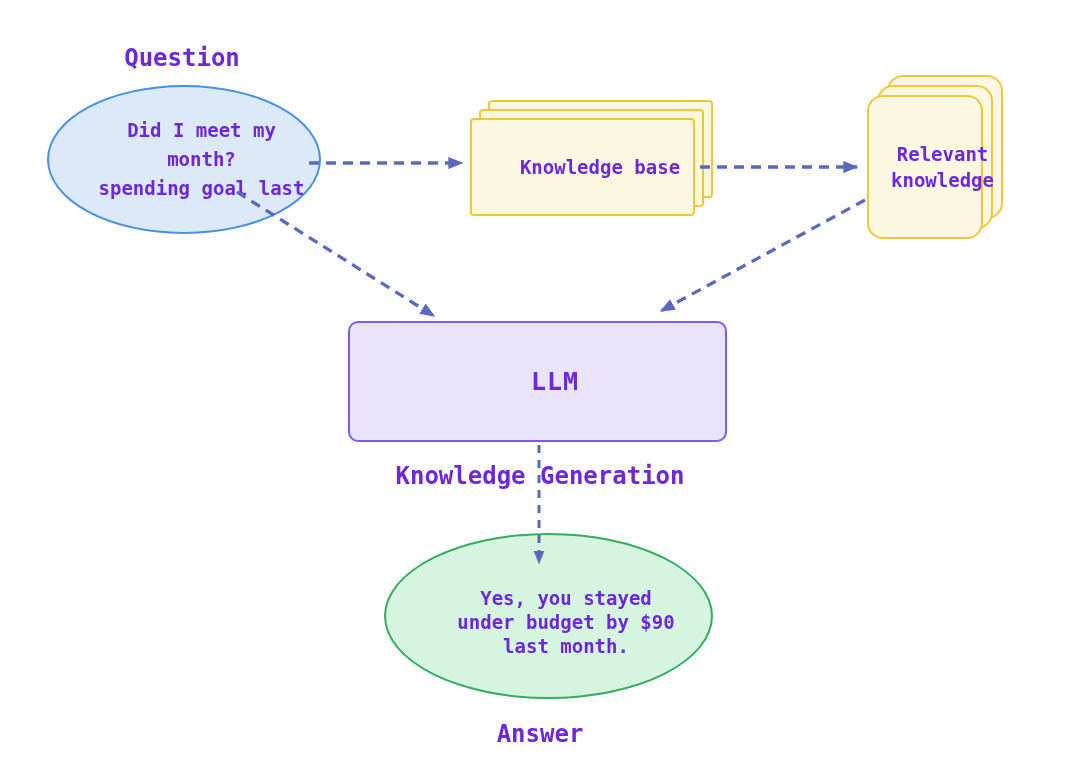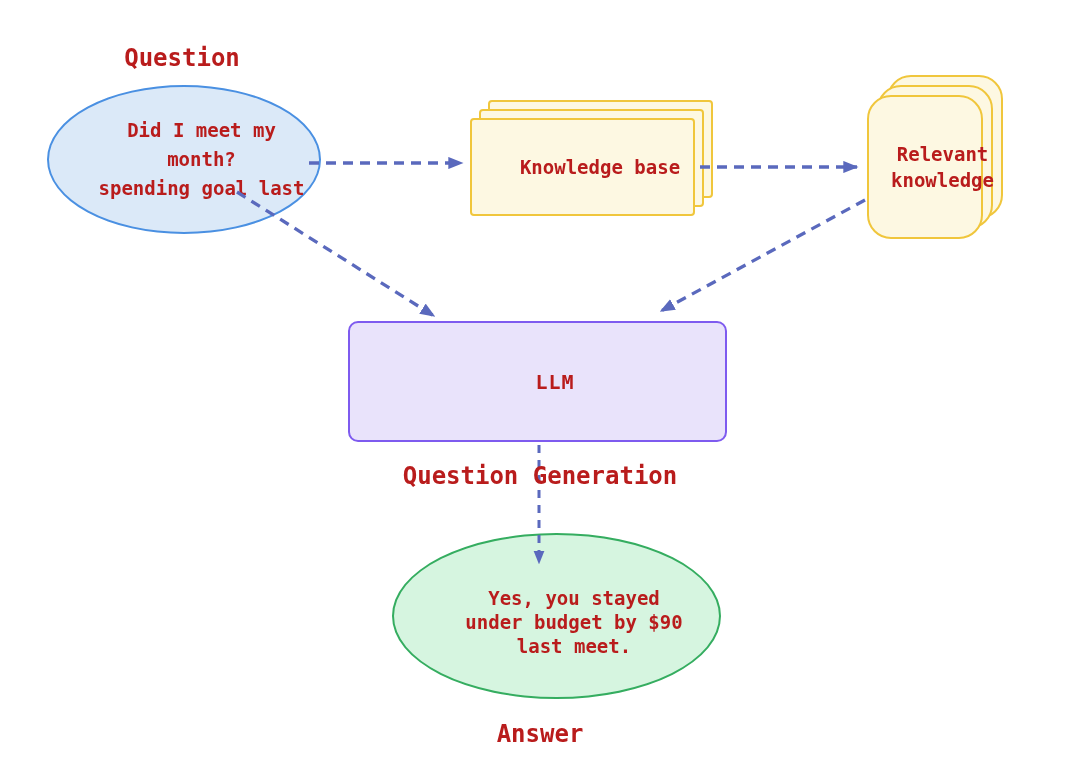--- a/index.html
+++ b/index.html
@@ -41,76 +41,76 @@
   }
   .node-text {
     font-size: 19px;
     font-weight: bold;
     text-align: center;
     z-index: 3;
     margin-left: 35px;
   }
   .ellipse-question { left: 47px; top: 85px; width: 270px; height: 145px; }
   .ellipse-question .node-text { line-height: 29px; }
-  .ellipse-answer { left: 392px; top: 533px; width: 325px; height: 162px; }
+  .ellipse-answer { left: 384px; top: 533px; width: 325px; height: 162px; }
   .ellipse-answer .node-text { line-height: 24px; padding-top: 12px; }
 
   
   .stack { position: absolute; z-index: 1; }
   .card {
     position: absolute;
     border: 2px solid;
     box-sizing: border-box;
     display: flex;
     align-items: center;
     justify-content: center;
     text-align: center;
   }
   .stack-kb { left: 470px; top: 100px; width: 243px; height: 116px; }
   .stack-kb .card { width: 225px; height: 98px; border-radius: 4px; }
   .stack-kb .card.back  { left: 18px; top: 0; }
   .stack-kb .card.mid   { left: 9px;  top: 9px; }
   .stack-kb .card.front { left: 0;    top: 18px; }
 
   .stack-rk { left: 867px; top: 75px; width: 136px; height: 164px; }
-  .stack-rk .card { width: 116px; height: 144px; border-radius: 24px; }
+  .stack-rk .card { width: 116px; height: 144px; border-radius: 16px; }
   .stack-rk .card.back  { left: 20px; top: 0; }
   .stack-rk .card.mid   { left: 10px; top: 10px; }
   .stack-rk .card.front { left: 0;    top: 20px; }
   .stack-rk .node-text { line-height: 26px; }
 
   
   .llm-box {
     position: absolute;
     left: 348px; top: 321px;
     width: 379px; height: 121px;
     border: 2px solid;
     border-radius: 10px;
     box-sizing: border-box;
     display: flex;
     align-items: center;
     justify-content: center;
     z-index: 1;
   }
-  .llm-box .node-text { font-size: 20px; letter-spacing: 1px; }
+  .llm-box .node-text { font-size: 25px; letter-spacing: 1px; }
 
   
   .arrow-layer {
     position: absolute;
     left: 0; top: 0;
     width: 1080px;
     height: 776px;
     z-index: 2;
     pointer-events: none;
   }
 </style>
 </head>
 <body>
 
-<div class="canvas" style="color: #b91c1c;">
+<div class="canvas" style="color: #6d28d9;">
 
   <div class="flow-label" style="left:182px; top:44px;">Question</div>
 
   <div class="ellipse ellipse-question" style="background-color: rgb(219, 233, 248); border-color: rgb(74, 144, 226);">
     <div class="node-text">
       <div>Did I meet my</div>
       <div>month?</div>
       <div>spending goal last</div>
     </div>
   </div>
@@ -131,27 +131,27 @@
         <div>Relevant</div>
         <div>knowledge</div>
       </div>
     </div>
   </div>
 
   <div class="llm-box" style="background-color: rgb(233, 227, 251); border-color: rgb(126, 91, 239);">
     <div class="node-text">LLM</div>
   </div>
 
-  <div class="flow-label" style="left:540px; top:462px;">Question Generation</div>
+  <div class="flow-label" style="left:540px; top:462px;">Knowledge Generation</div>
 
   <div class="ellipse ellipse-answer" style="background-color: rgb(214, 245, 224); border-color: rgb(53, 173, 96);">
     <div class="node-text">
       <div>Yes, you stayed</div>
       <div>under budget by $90</div>
-      <div>last meet.</div>
+      <div>last month.</div>
     </div>
   </div>
 
   <div class="flow-label" style="left:540px; top:712px;margin-top:8px;">Answer</div>
 
   <svg class="arrow-layer" viewBox="0 0 1080 776" xmlns="http://www.w3.org/2000/svg">
     <defs>
       <marker id="ah" viewBox="0 0 10 8" refX="9" refY="4" markerWidth="4.6" markerHeight="3.7" orient="auto-start-reverse">
         <path d="M0,0 L10,4 L0,8 Z" fill="#5a69bd"></path>
       </marker>

